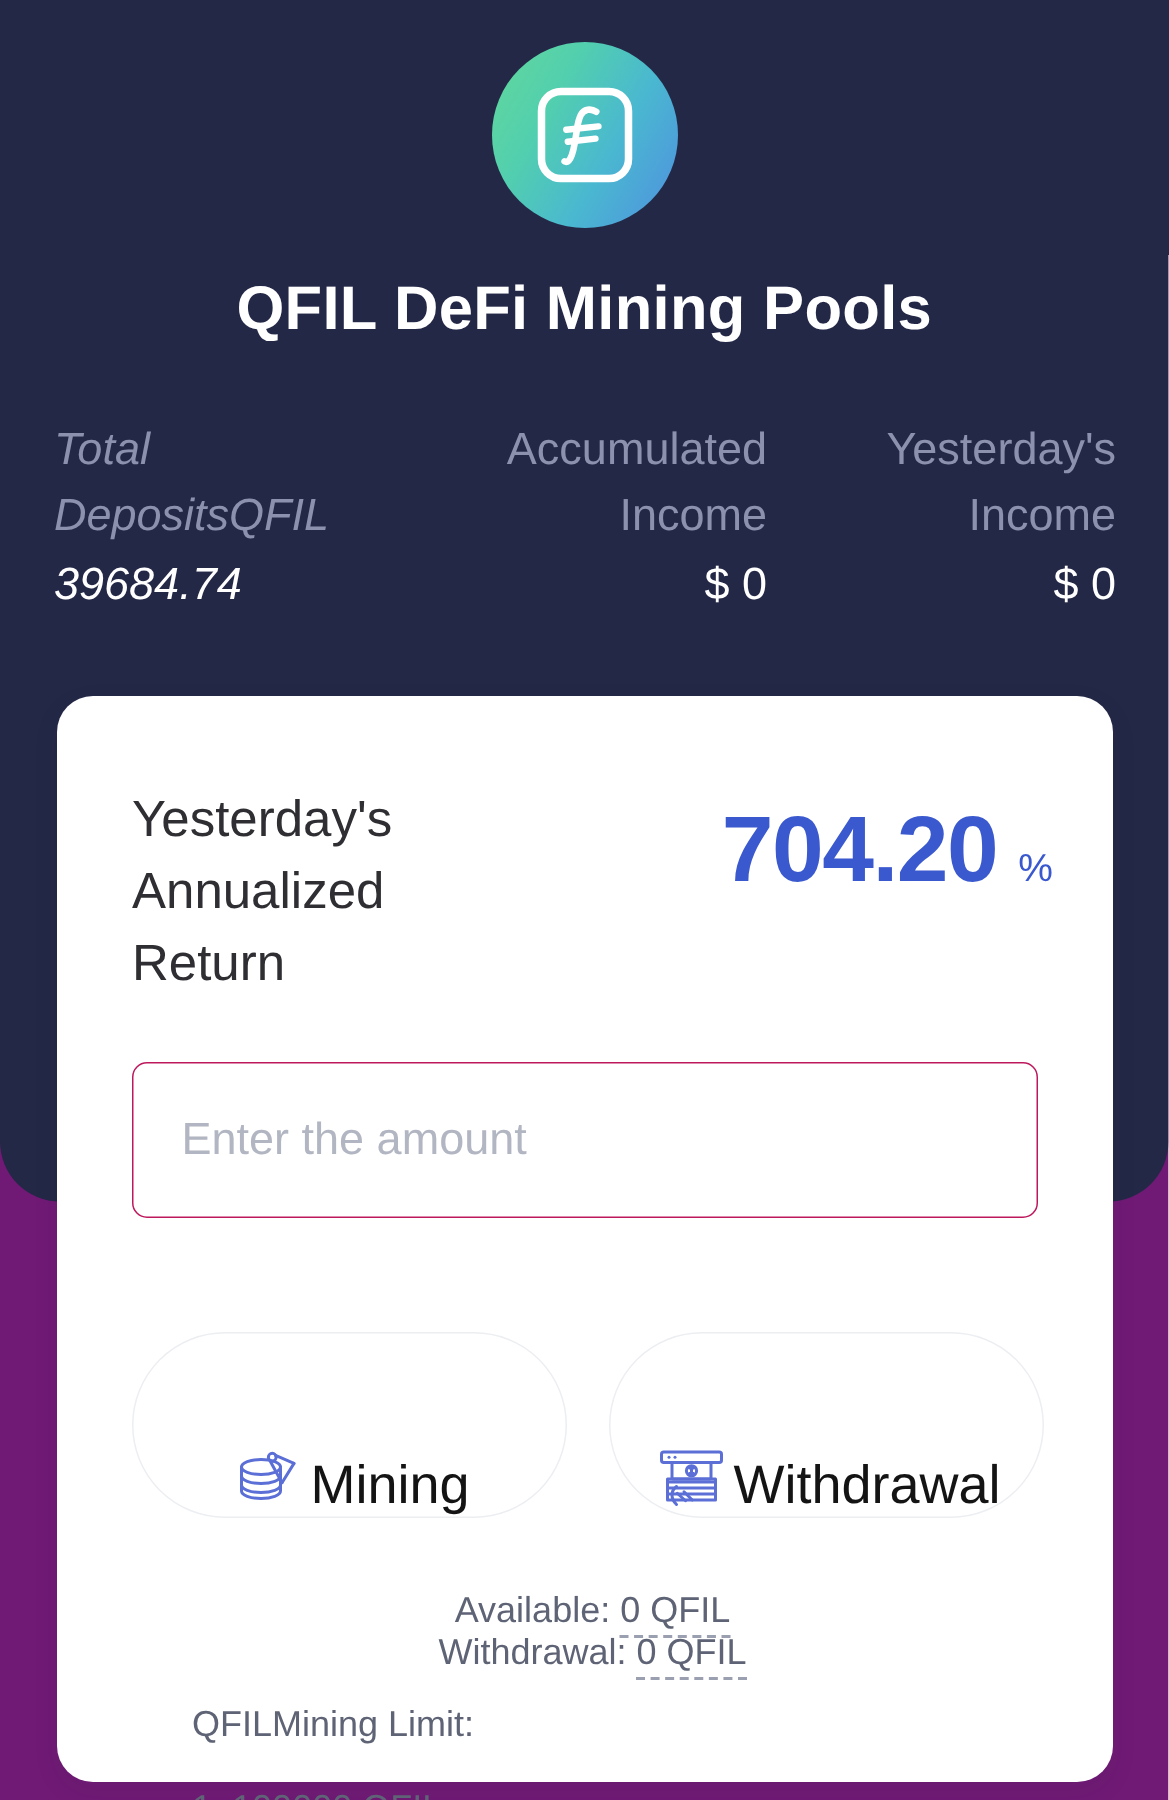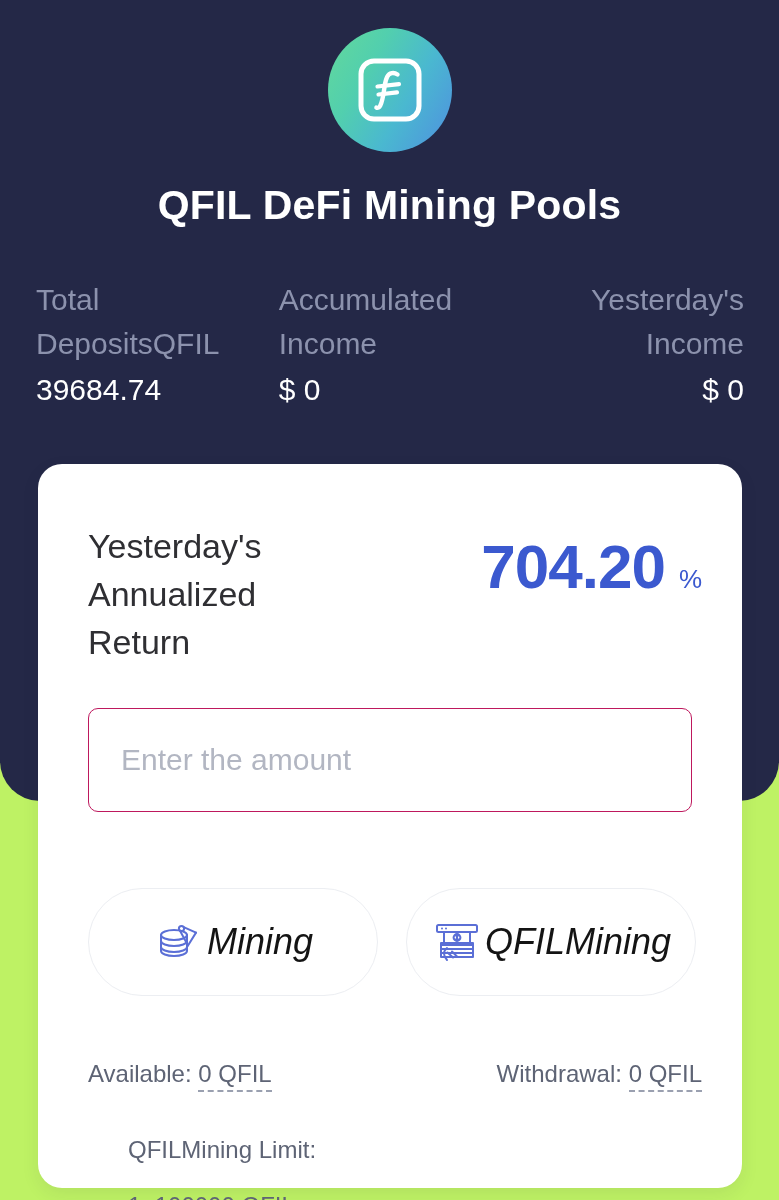--- a/index.html
+++ b/index.html
@@ -12,21 +12,21 @@
     overflow: hidden;
     background: #e7e9ee;
     font-family: "Liberation Sans", sans-serif;
     -webkit-font-smoothing: antialiased;
   }
 
   .screen {
     position: relative;
     width: 779px;
     height: 1200px;
-    background: #bef264;
+    background: #701a75;
   }
 
   
   .header-panel {
     position: absolute;
     left: 0;
     top: 0;
     width: 779px;
     height: 801px;
     background: #242847;
@@ -73,22 +73,22 @@
     position: absolute;
     left: 36px;
     top: 278px;
     width: 708px;
     display: flex;
   }
   .stat {
     box-sizing: border-box;
     flex: 1 1 0;
   }
-  .stat-1 { text-align: left; padding-right: 10px; }
-  .stat-2 { text-align: left; }
+  .stat-1 { text-align: left; padding-right: 10px; font-style: italic; }
+  .stat-2 { text-align: right; }
   .stat-3 { text-align: right; }
   .stat-label {
     color: #8c92ad;
     font-size: 30px;
     line-height: 44px;
     font-weight: normal;
     white-space: pre-line;
   }
   .stat-value {
     margin-top: 6px;
@@ -169,31 +169,30 @@
   .actions {
     position: absolute;
     left: 50px;
     top: 424px;
     width: 608px;
     display: flex;
     justify-content: space-between;
   }
   .action-btn {
     width: 290px;
-    height: 108px;
+    height: 124px;
     box-sizing: border-box;
     border: 1px solid #eceef2;
     border-radius: 62px;
     background: #ffffff;
     display: flex;
-    align-items: center;
+    align-items: flex-end;
     justify-content: center;
     cursor: pointer;
     padding: 0;
-    font-style: italic;
   }
   .action-icon {
     width: 52px;
     height: 52px;
     flex: 0 0 52px;
     margin-right: 2px;
     display: flex;
     align-items: center;
     justify-content: center;
   }
@@ -206,21 +205,22 @@
   }
 
   
   .info-row {
     position: absolute;
     left: 50px;
     top: 596px;
     width: 614px;
     display: flex;
     justify-content: space-between;
-    align-items: flex-start;
+    align-items: center;
+    flex-direction: column;
   }
   .info-item {
     color: #5e6475;
     font-size: 24px;
     white-space: nowrap;
   }
   .info-val {
     color: #5e6475;
     border-bottom: 2px dashed #9aa0b0;
     padding-bottom: 3px;
@@ -318,21 +318,21 @@
               <rect x="11" y="14" width="26" height="11" rx="1"></rect>
               <circle cx="24" cy="19.5" r="3.4"></circle>
               <path d="M24 16.6v5.8M22.6 17.6h2.8M22.6 21.4h2.8"></path>
               <path d="M8 27h32M8 31h32M8 35h32"></path>
               <path d="M8 25h32v14H8z"></path>
               <path d="M14 30c-1.8 1.4-3 3.2-3 5.6 0 2.4 1.2 4.6 3 6.4"></path>
               <path d="M14.5 34.5 20 39.5M19 33.5 24.5 39"></path>
             </g>
           </svg>
         </span>
-        <span class="action-label">QFILMining</span>
+        <span class="action-label">Withdrawal</span>
       </button>
     </div>
 
     <div class="info-row">
       <div class="info-item">
         <span>Available:</span>
         <span class="info-val">0 QFIL</span>
       </div>
       <div class="info-item">
         <span>Withdrawal:</span>

